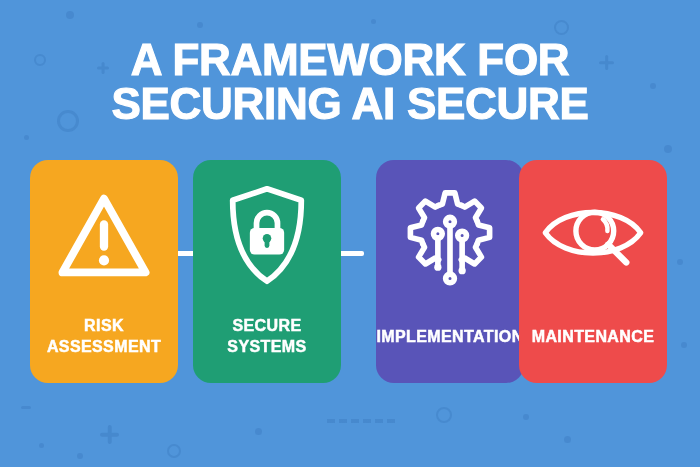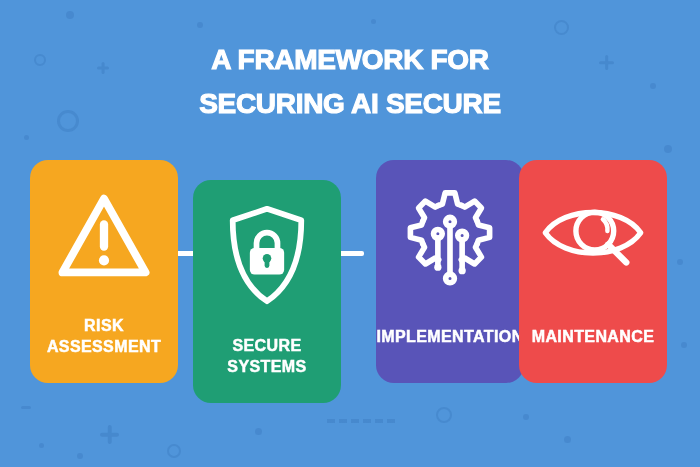--- a/index.html
+++ b/index.html
@@ -14,21 +14,21 @@
   .deco-ring{border-radius:50%;border:2px solid var(--deco);opacity:.8;background:transparent;}
   .deco-plus{opacity:.85;}
   .deco-plus::before{content:"";position:absolute;left:50%;top:0;bottom:0;width:24%;transform:translateX(-50%);background:var(--deco);border-radius:2px;}
   .deco-plus::after{content:"";position:absolute;top:50%;left:0;right:0;height:24%;transform:translateY(-50%);background:var(--deco);border-radius:2px;}
   .deco-minus{background:var(--deco);border-radius:2px;opacity:.85;}
   .deco-dashes{height:4px;opacity:.85;
     background:repeating-linear-gradient(90deg,var(--deco) 0 8px,transparent 8px 12px);}
   
   .title{
     position:absolute;top:38px;left:0;width:100%;text-align:center;color:#fff;
-    font-size:28px;line-height:44px;font-weight:700;letter-spacing:-.3px;
+    font-size:44px;line-height:44px;font-weight:700;letter-spacing:-.3px;
     -webkit-text-stroke:1.1px #fff;
   }
   
   .connector{position:absolute;top:251px;height:5px;width:26px;background:#fff;border-radius:2px;}
   
   .card{
     position:absolute;top:160px;width:148px;height:223px;border-radius:18px;
   }
   .icon-wrap{position:absolute;top:18px;left:0;width:100%;height:115px;
     display:flex;align-items:center;justify-content:center;}
@@ -85,21 +85,21 @@
         <line x1="52" y1="36" x2="52" y2="60" stroke-width="9"></line>
         <circle cx="52" cy="75" r="5.5" fill="#fff" stroke="none"></circle>
       </svg>
     </div>
     <div class="label">
       <div>RISK</div>
       <div>ASSESSMENT</div>
     </div>
   </div>
 
-  <div class="card" style="left: 193px; background: rgb(31, 158, 116); margin-top: 20px; --card-color: #1F9E74;">
+  <div class="card" style="left: 193px; background: rgb(31, 158, 116); --card-color: #1F9E74;">
     <div class="icon-wrap">
       <svg width="86" height="101" viewBox="0 0 90 106" fill="none" stroke="#fff" stroke-width="6" stroke-linejoin="round" stroke-linecap="round">
         <path d="M45 4 L81 16 C81 50 72 83 45 101 C18 83 9 50 9 16 Z"></path>
         <path d="M34 46 v-6 a11 11 0 0 1 22 0 v6"></path>
         <rect x="27" y="45" width="36" height="28" rx="5" fill="#fff" stroke="none"></rect>
         <circle cx="45" cy="56" r="4.5" fill="var(--card-color,#1F9E74)" stroke="none"></circle>
         <rect x="42.5" y="57" width="5" height="9" rx="2.4" fill="var(--card-color,#1F9E74)" stroke="none"></rect>
       </svg>
     </div>
     <div class="label">

